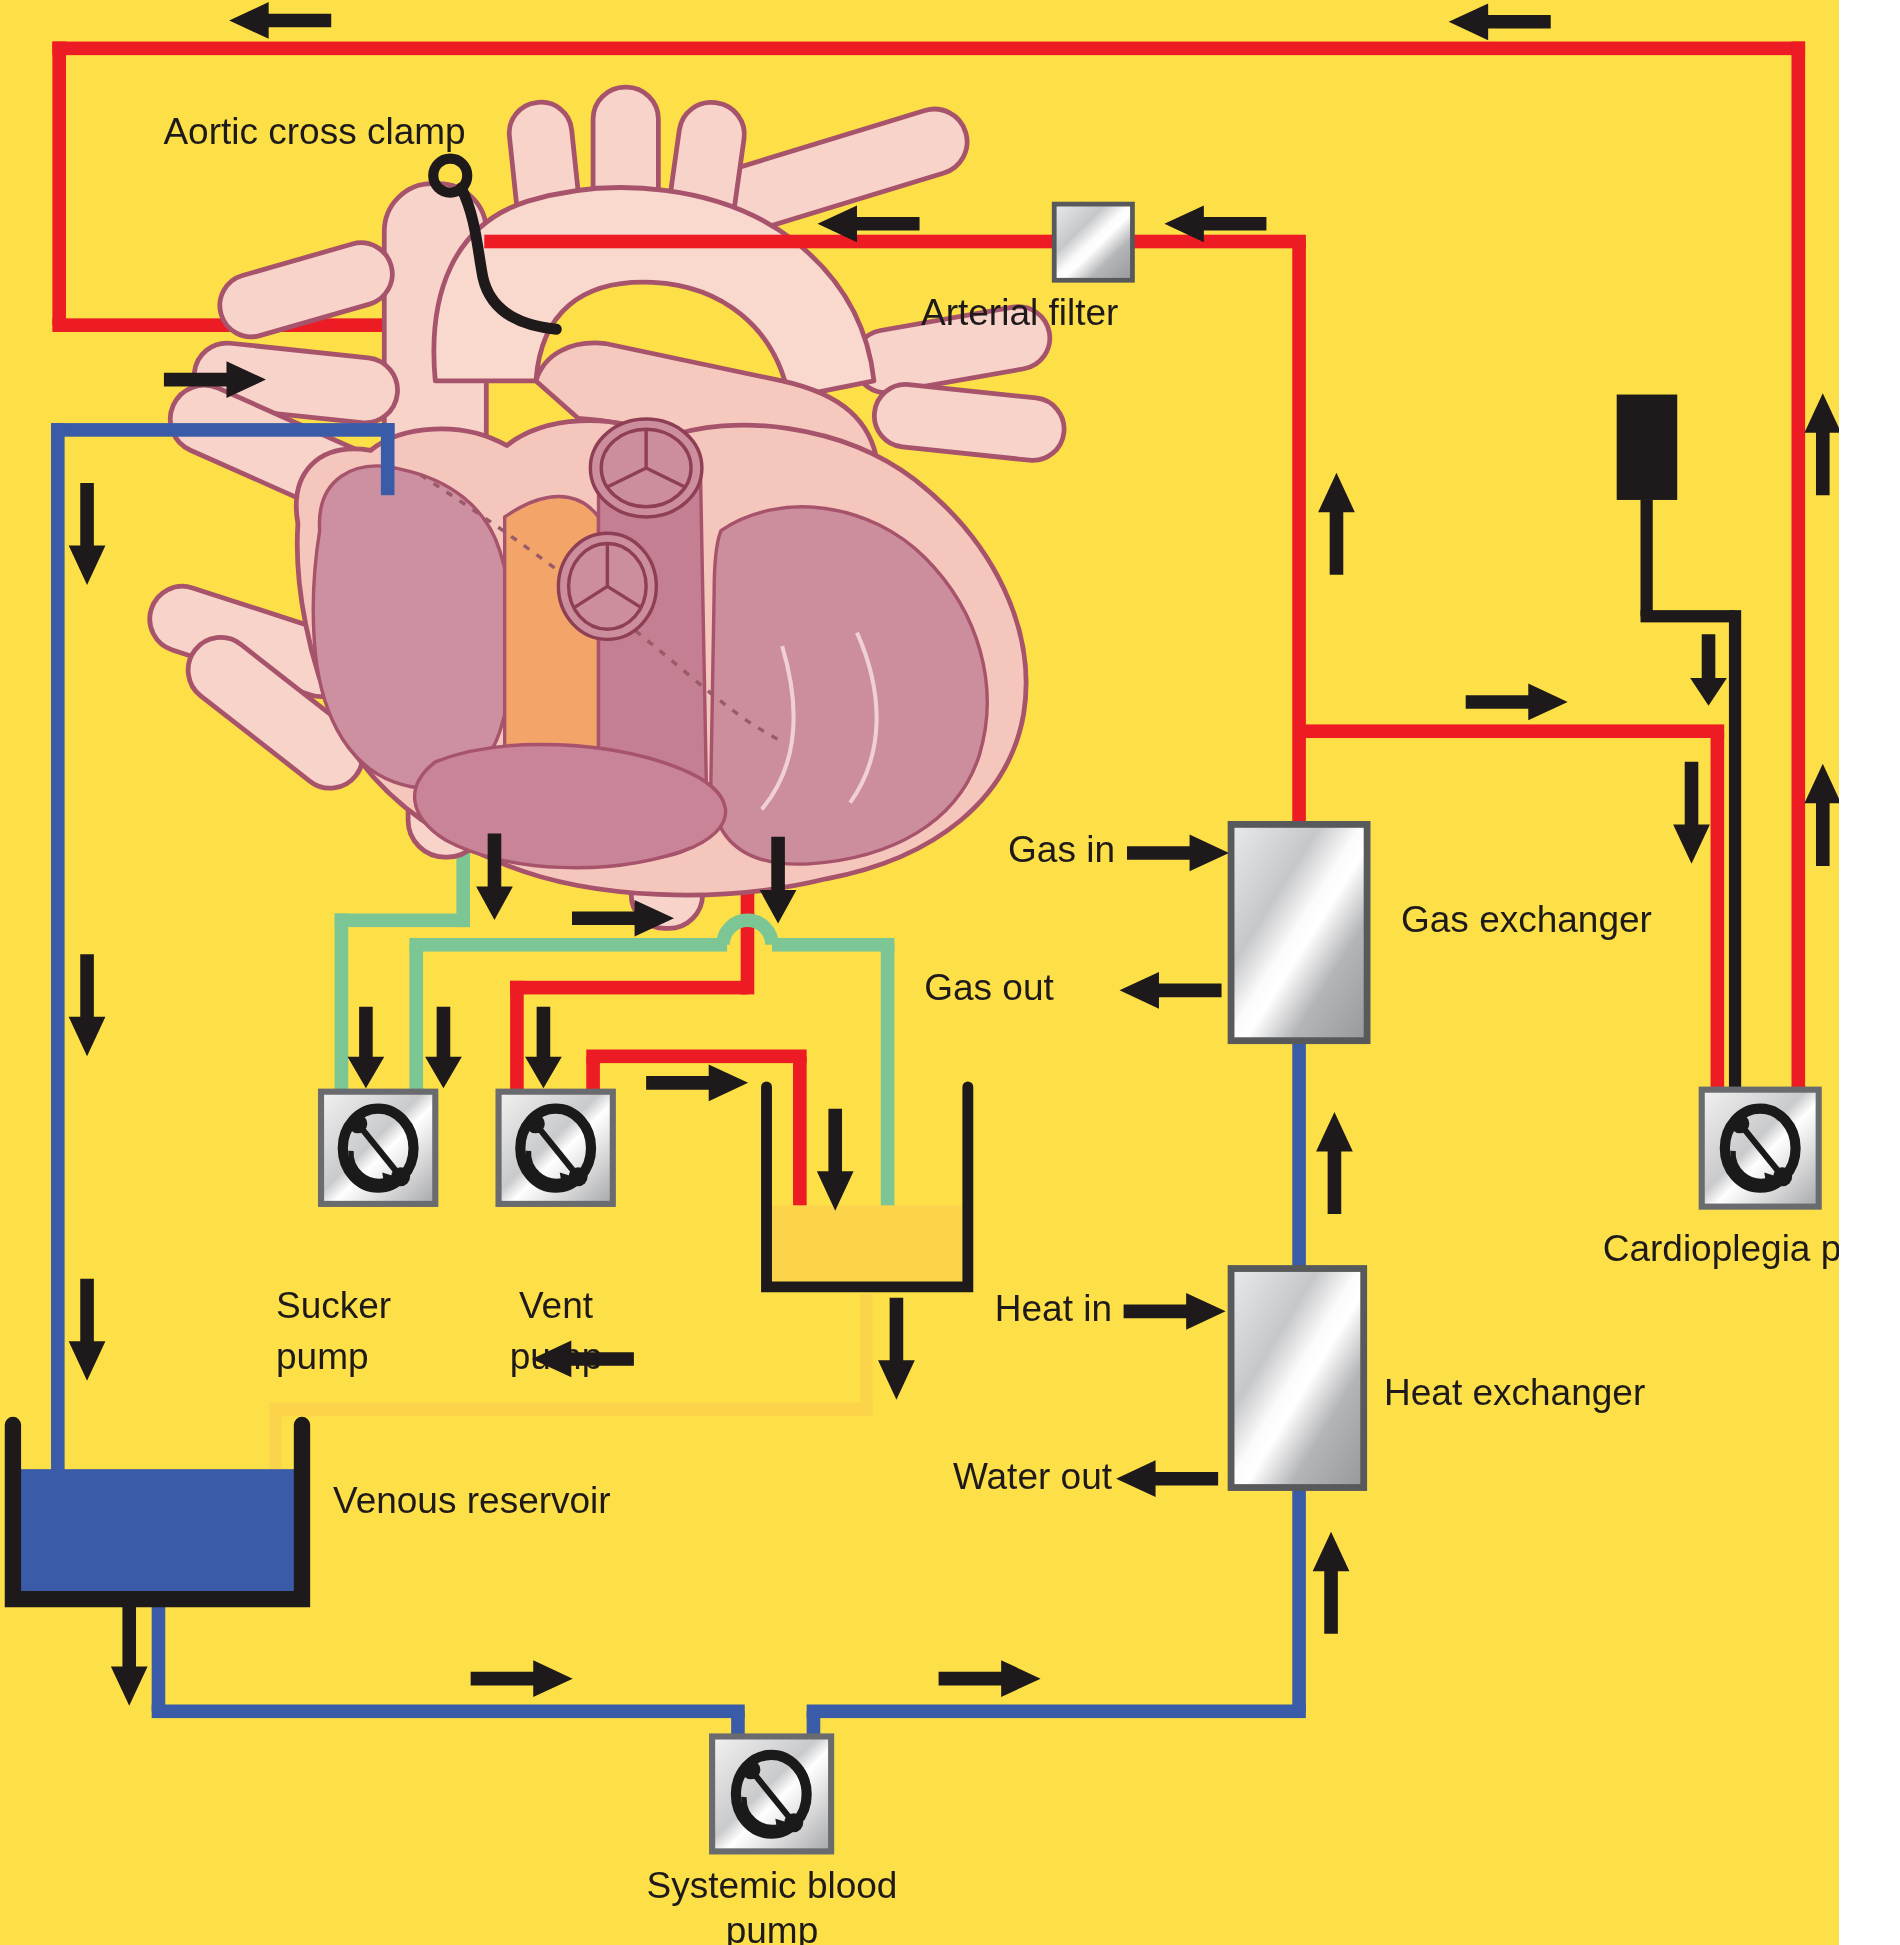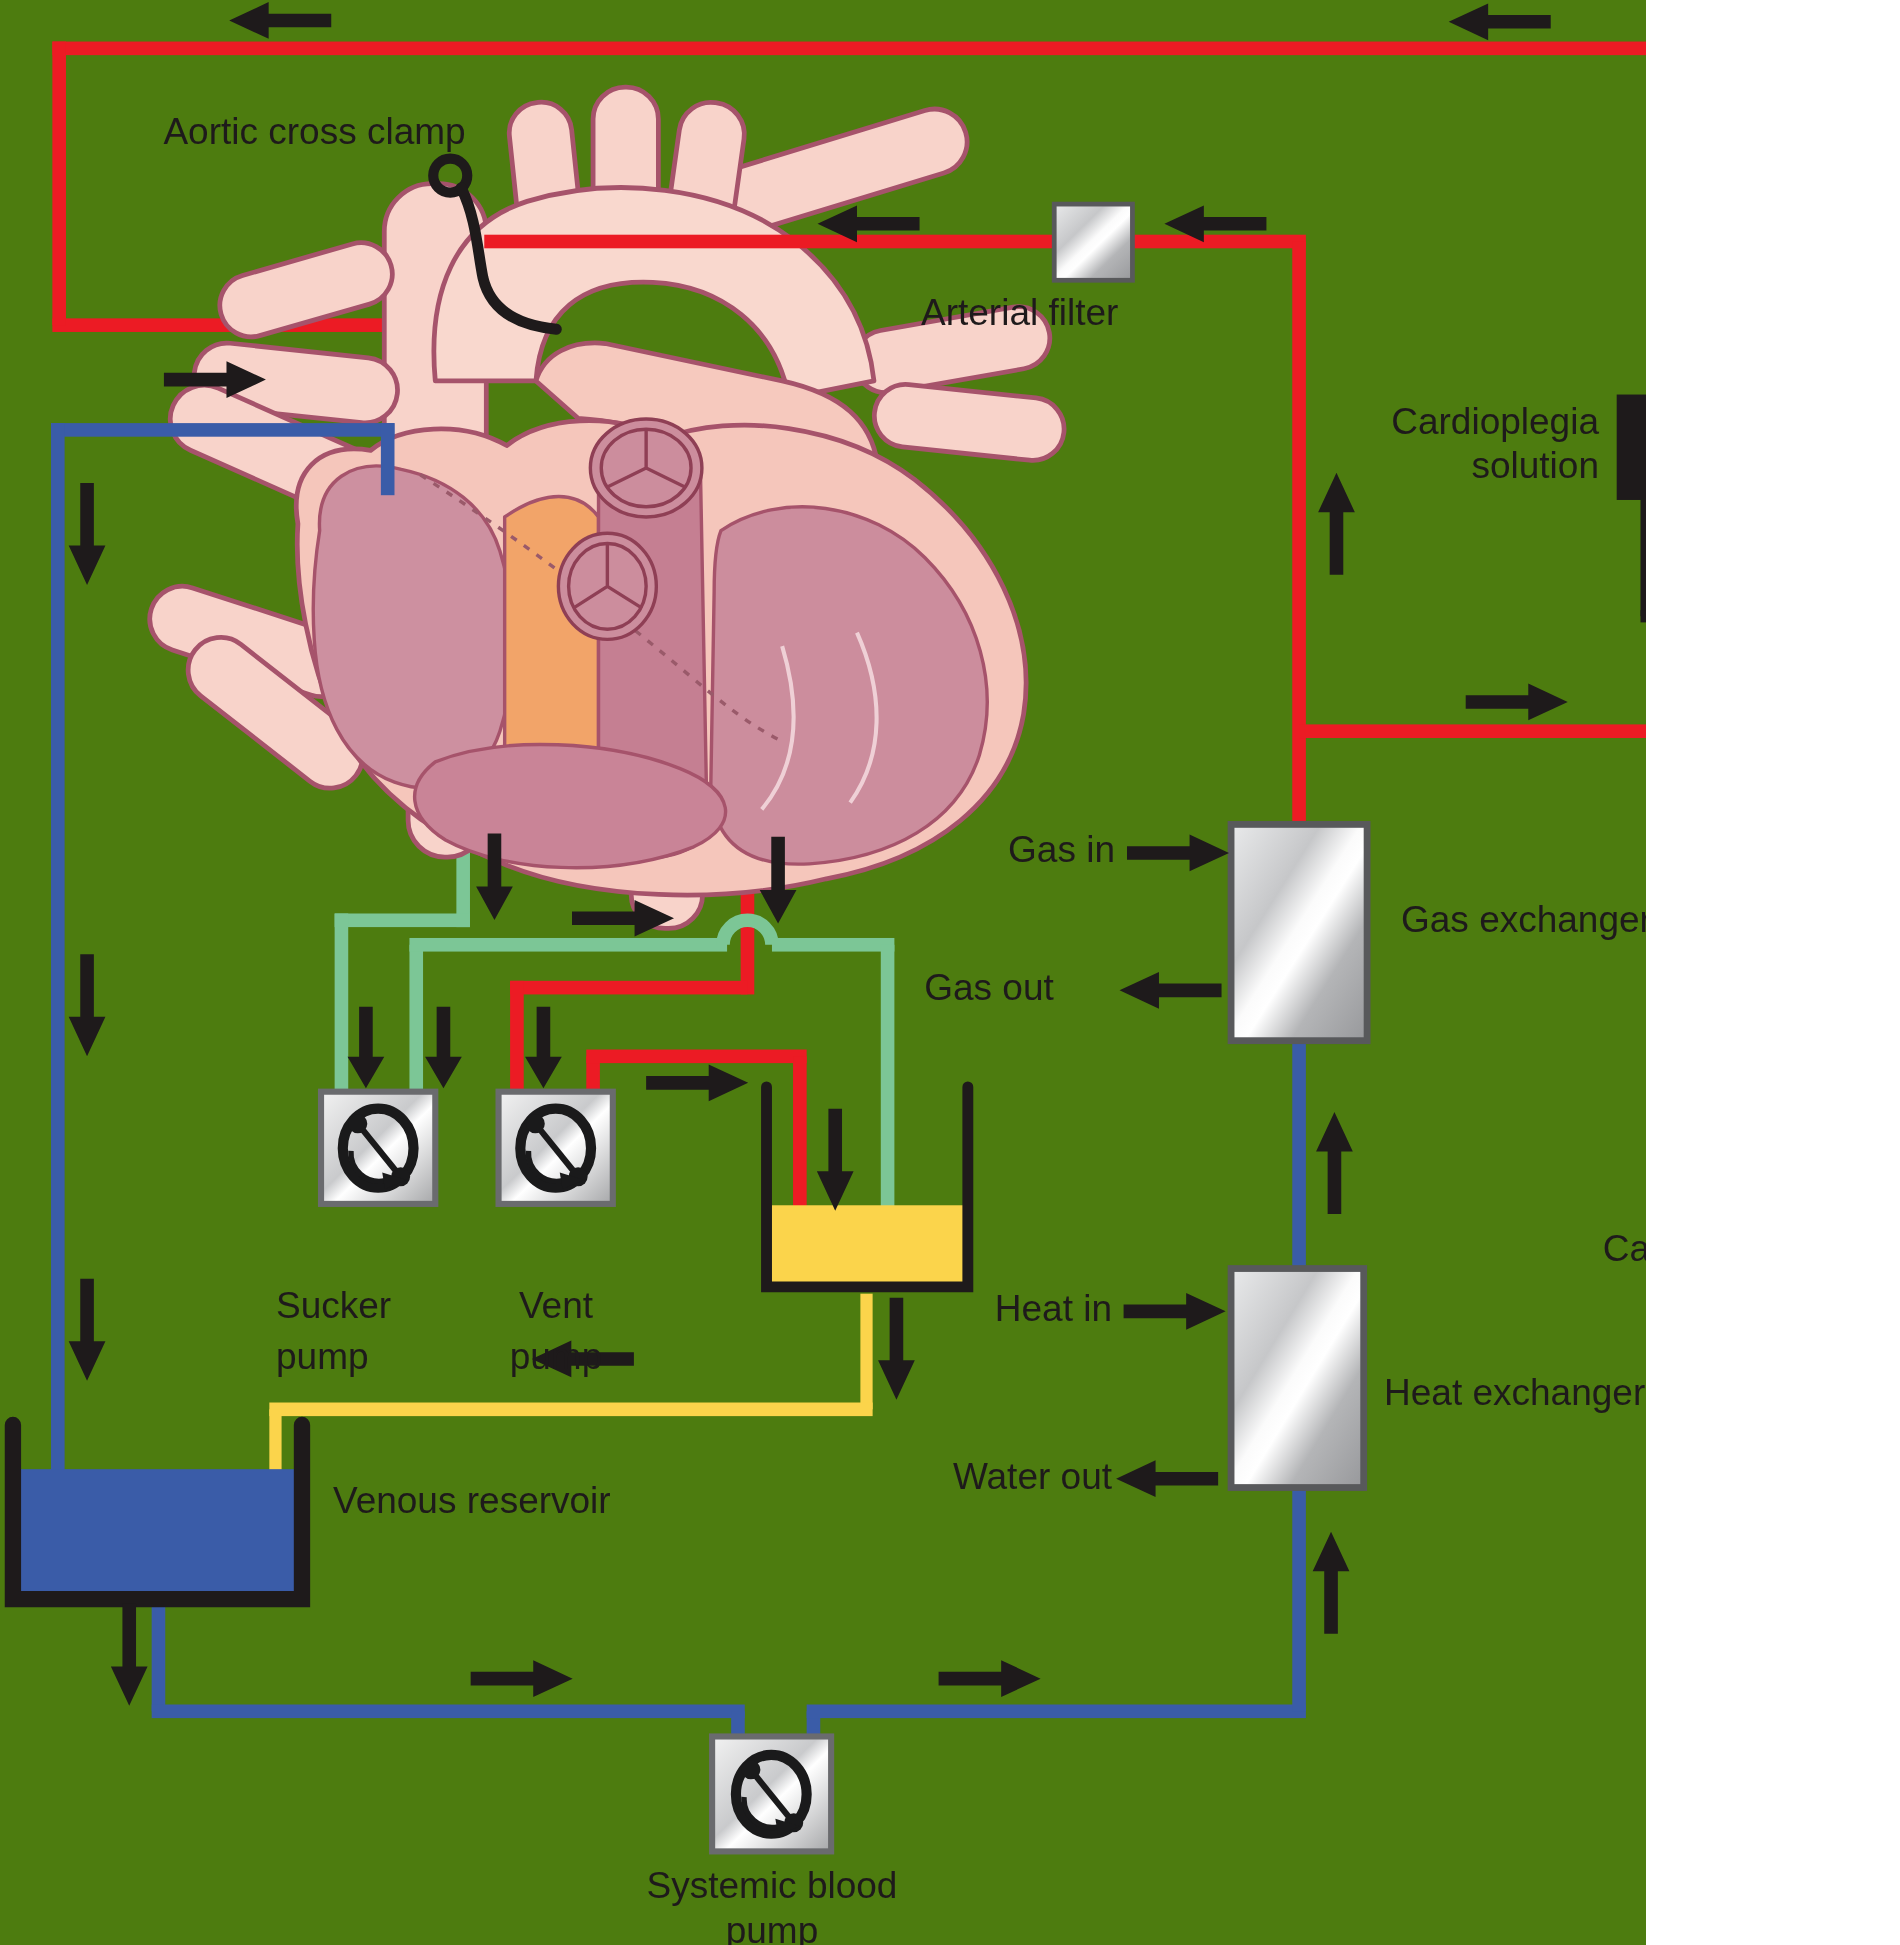--- a/index.html
+++ b/index.html
@@ -1,16 +1,16 @@
 <!DOCTYPE html>
 <html style="--arterial_red: #EC1B24; --venous_blue: #3A5CA8; --suction_green: #7CC696; --cardiotomy_yellow: #FBD44B; --ink: #1E1A1B; --metal_border: #58595B; --pump_border: #6A6B6E; --heart_outline: #A6536B; --heart_pink: #F5C6BB; --heart_pink_light: #F8D3CA; --heart_mauve: #CD90A0; --heart_mauve_dark: #C57F92; --heart_orange: #F2A469;font-size:11px"><head>
 <meta charset="utf-8">
 <style>
   html,body{margin:0;padding:0;background:#ffffff;}
-  .canvas{position:relative;width:1646px;height:1946px;background:#4d7c0f;overflow:hidden;
+  .canvas{position:relative;width:1839px;height:1946px;background:#fde047;overflow:hidden;
           font-family:"Liberation Sans", sans-serif;}
   svg{position:absolute;left:0;top:0;}
   .lbl{position:absolute;color:var(--ink,#1e1a1b);font-size:37px;line-height:1.08;
        letter-spacing:0px;white-space:pre-line;}
   .red{fill:var(--arterial_red);}
   .blue{fill:var(--venous_blue);}
   .green{fill:var(--suction_green);}
   .yellow{fill:var(--cardiotomy_yellow);}
   .ink{fill:var(--ink);}
   .greenStroke{stroke:var(--suction_green);fill:none;}
@@ -208,22 +208,20 @@
   </g>
 
   <g stroke="#1E1A1B" fill="none">
     <circle cx="662" cy="258" r="25" stroke-width="15"></circle>
     <path d="M 678 276 C 700 320 702 368 710 408 C 720 452 756 478 818 484" stroke-width="16" stroke-linecap="round"></path>
   </g>
 </svg>
 
 <div class="lbl" style="left:124px;top:112px;width:381px;text-align:center;">Aortic cross clamp</div>
 <div class="lbl" style="left:921px;top:293px;width:340px;text-align:left;">Arterial filter</div>
-<div class="lbl" style="left:1259px;top:400px;width:340px;text-align:right;line-height:44px;">Cardioplegia
-solution</div>
 <div class="lbl" style="left:877px;top:830px;width:238px;text-align:right;">Gas in</div>
 <div class="lbl" style="left:870px;top:968px;width:238px;text-align:center;">Gas out</div>
 <div class="lbl" style="left:1401px;top:900px;width:435px;">Gas exchanger</div>
 <div class="lbl" style="left:874px;top:1289px;width:238px;text-align:right;">Heat in</div>
 <div class="lbl" style="left:874px;top:1457px;width:238px;text-align:right;">Water out</div>
 <div class="lbl" style="left:1384px;top:1373px;width:449px;">Heat exchanger</div>
 <div class="lbl" style="left:1554px;top:1229px;width:408px;text-align:center;">Cardioplegia pump</div>
 <div class="lbl" style="left:276px;top:1280px;width:204px;line-height:51px;">Sucker
 pump</div>
 <div class="lbl" style="left:454px;top:1280px;width:204px;text-align:center;line-height:51px;">Vent

